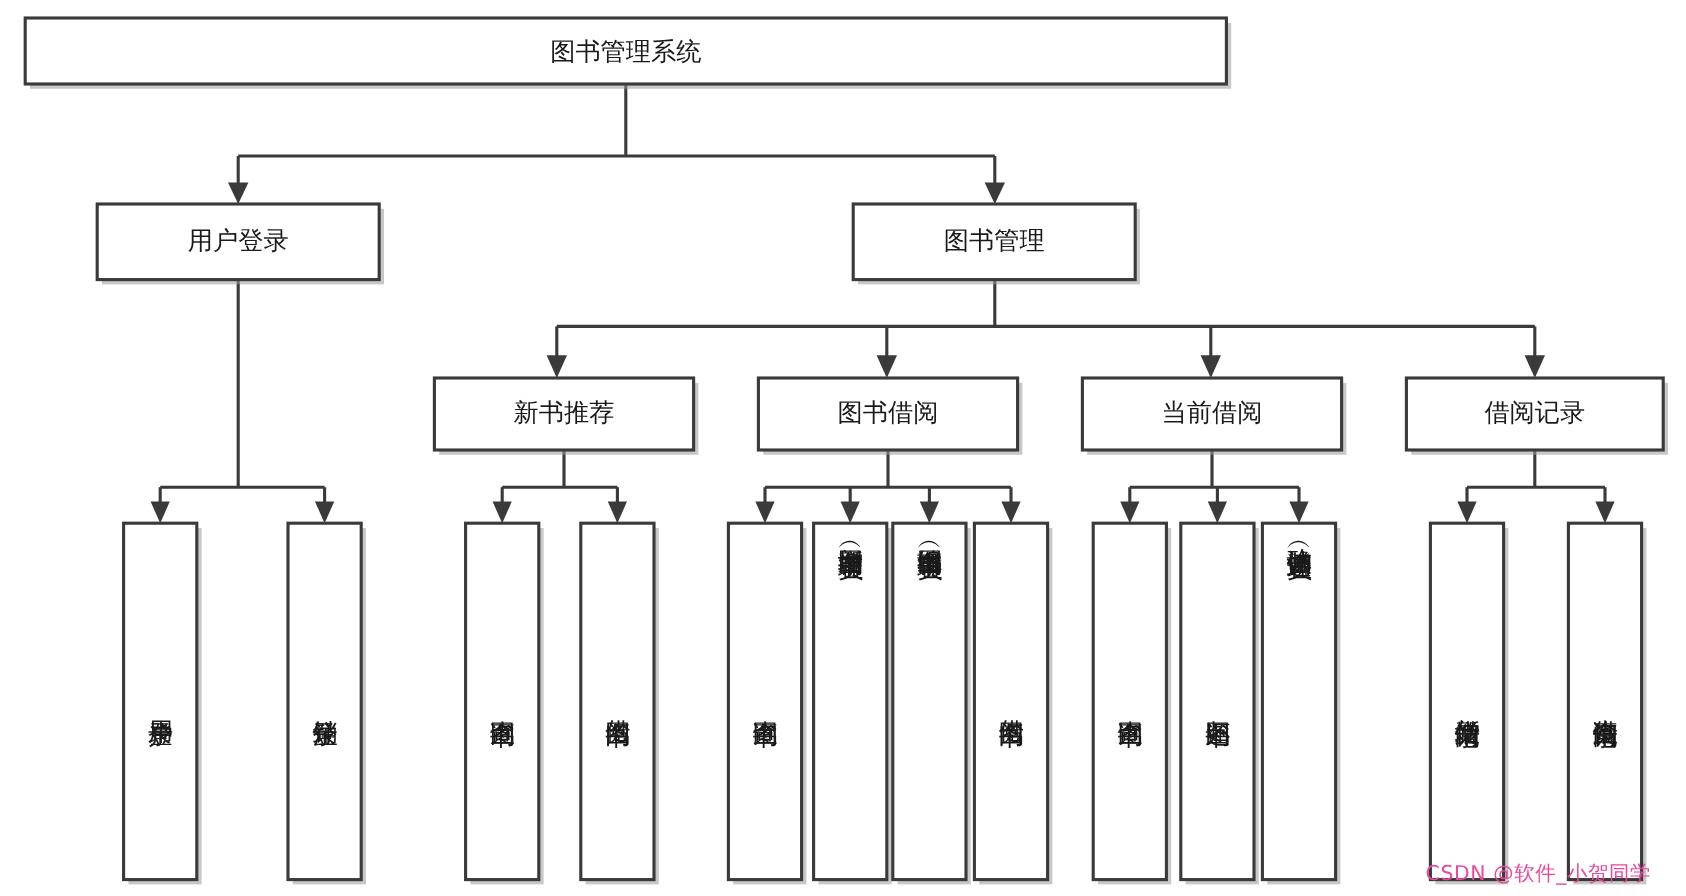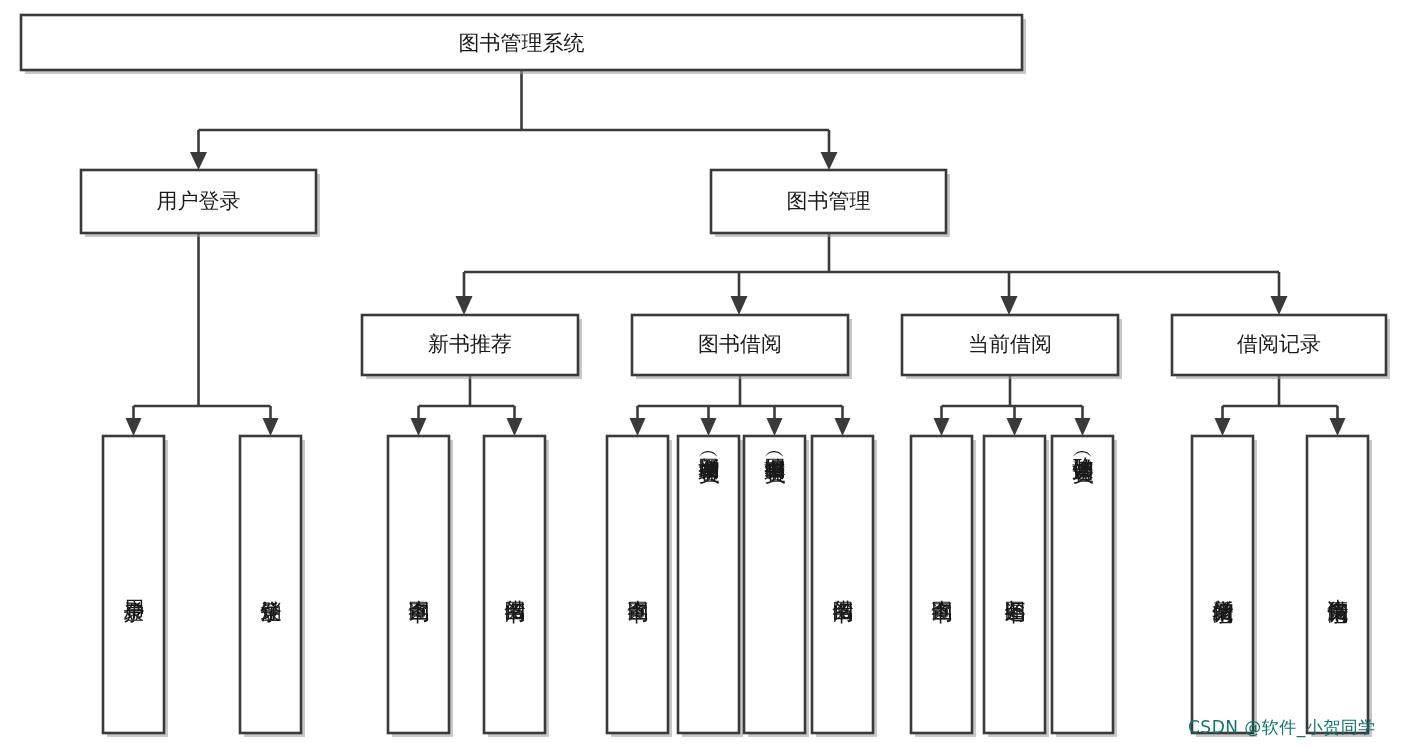--- a/index.html
+++ b/index.html
@@ -68,21 +68,21 @@
     color: #1a1a1a;
     letter-spacing: 1px;
     white-space: nowrap;
   }
   .watermark {
     position: absolute;
     left: 1188px;
     top: 716px;
     font-family: "DejaVu Sans", "Liberation Sans", sans-serif;
     font-size: 17px;
-    color: #0f766e;
+    color: #ec4899;
     white-space: nowrap;
     letter-spacing: 0.5px;
   }
 </style>
 </head>
 <body>
 
 <div id="diagram-root">
 
   <svg id="tree-svg" viewBox="0 0 1405 747">

